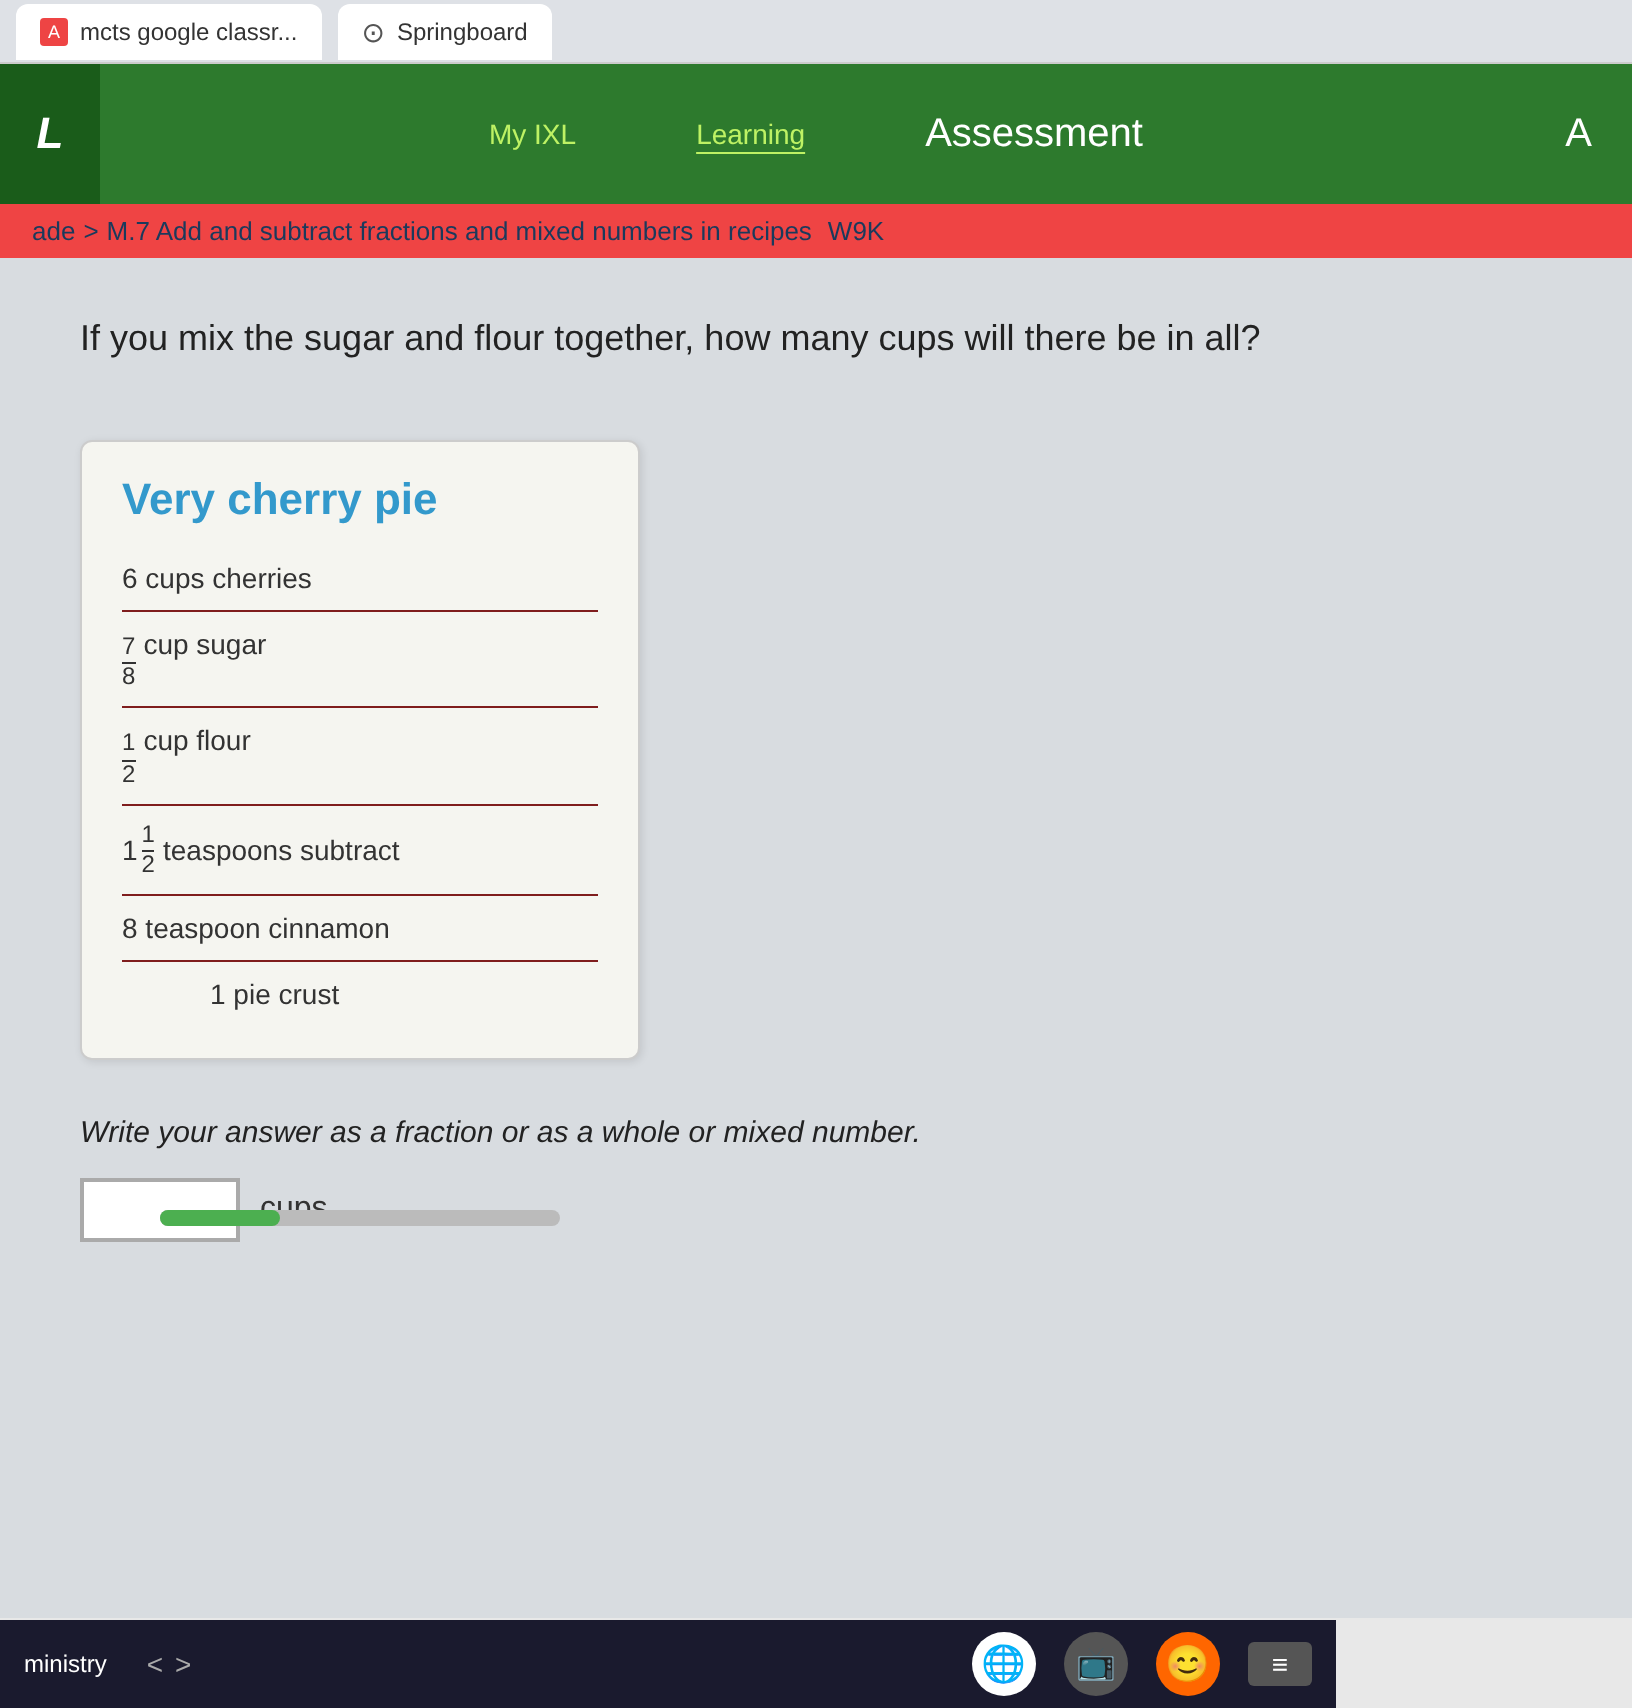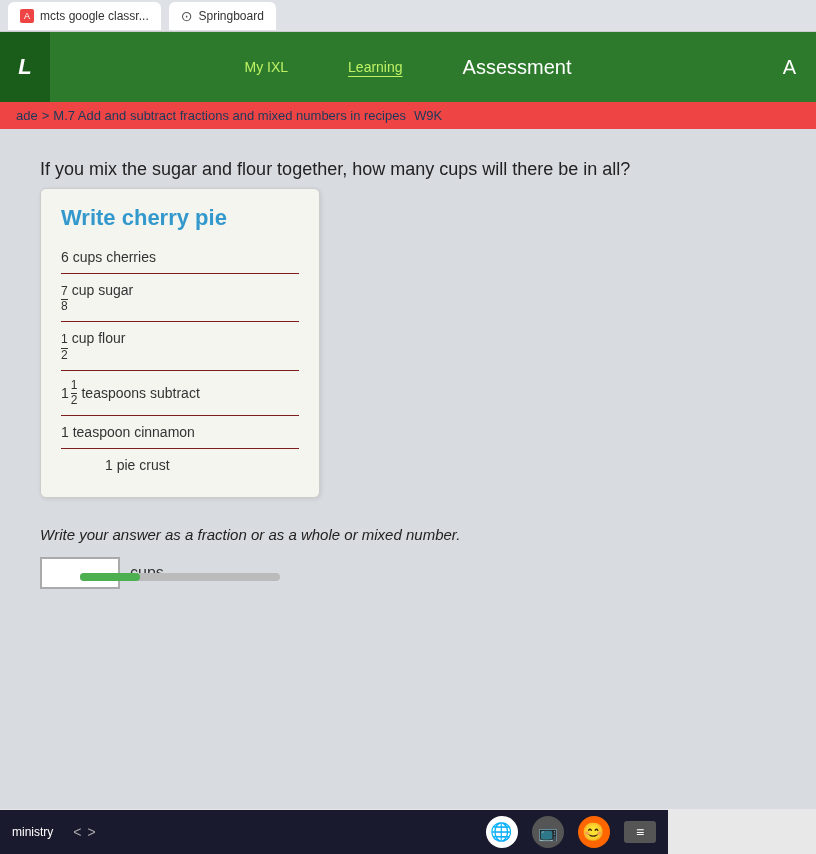--- a/index.html
+++ b/index.html
@@ -100,21 +100,21 @@
     
     .main-content {
       background: #d8dce0;
       padding: 30px 40px;
       min-height: 680px;
     }
 
     .question-text {
       font-size: 18px;
       color: #222;
-      margin-bottom: 8px;
+      margin-bottom: 40px;
       font-weight: normal;
     }
 
     
     .recipe-card {
       background: #f5f5f0;
       border: 1px solid #ccc;
       border-radius: 6px;
       width: 280px;
       padding: 16px 20px;
@@ -283,21 +283,21 @@
   <span>&gt;</span>
   <span>M.7 Add and subtract fractions and mixed numbers in recipes</span>
   <span style="margin-left:4px;">W9K</span>
 </div>
 
 <div class="main-content">
 
   <p class="question-text">If you mix the sugar and flour together, how many cups will there be in all?</p>
 
   <div class="recipe-card">
-    <div class="recipe-title">Write cherry pie</div>
+    <div class="recipe-title">Very cherry pie</div>
 
     <div class="ingredient-item">
       <span>6 cups cherries</span>
     </div>
 
     <div class="ingredient-item">
       <span class="fraction">
         <span class="num">7</span>
         <span class="den">8</span>
       </span>
@@ -318,21 +318,21 @@
         <span class="fraction">
           <span class="num">1</span>
           <span class="den">2</span>
         </span>
       </span>
       <span> teaspoons subtract</span>
     </div>
 
     <div class="ingredient-item">
 
-      <span>1 teaspoon cinnamon</span>
+      <span>8 teaspoon cinnamon</span>
     </div>
 
     <div class="ingredient-item">
       <span>1 pie crust</span>
     </div>
   </div>
 
   <div class="answer-section">
     <p class="answer-instruction">Write your answer as a fraction or as a whole or mixed number.</p>
     <div class="answer-row">

